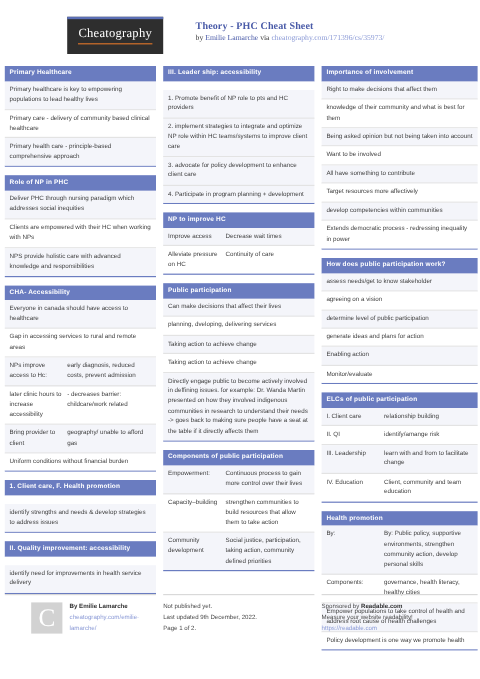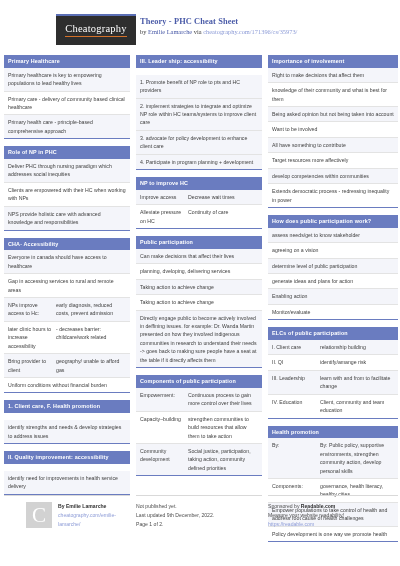--- a/index.html
+++ b/index.html
@@ -32,21 +32,21 @@
   }
   .logo-text {
     color: #ffffff;
     font-family: "Liberation Serif", serif;
     font-size: 10.5px;
     letter-spacing: .2px;
     border-bottom: 1.2px solid #d4712a;
     padding-bottom: 1px;
     line-height: 1;
   }
-  .title-block { margin-left: 4px; padding-top: 2px; }
+  .title-block { margin-left: 27px; padding-top: 2px; }
   .doc-title {
     font-family: "Liberation Serif", serif;
     font-size: 8.4px;
     color: #4a5ba8;
     font-weight: bold;
     line-height: 1.35;
     letter-spacing: .1px;
   }
   .doc-byline {
     font-family: "Liberation Serif", serif;

